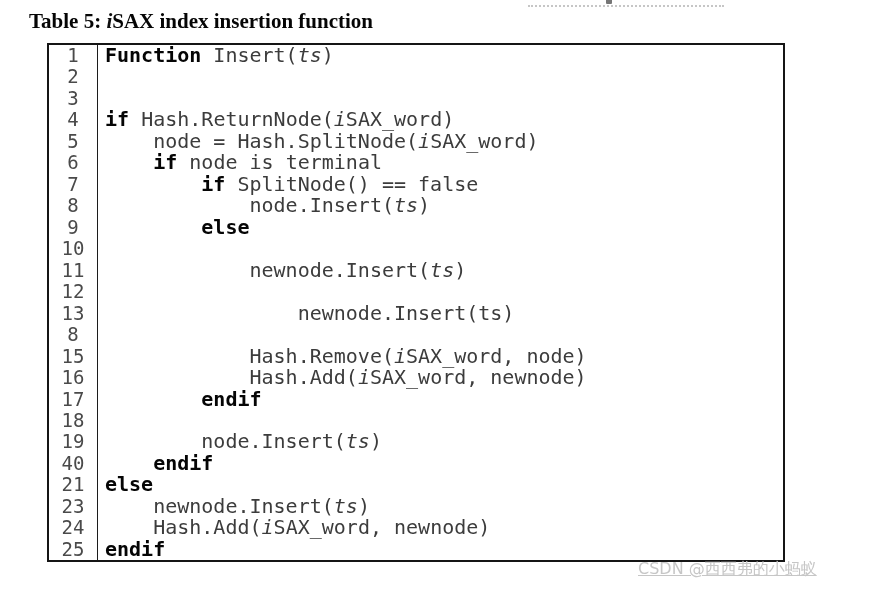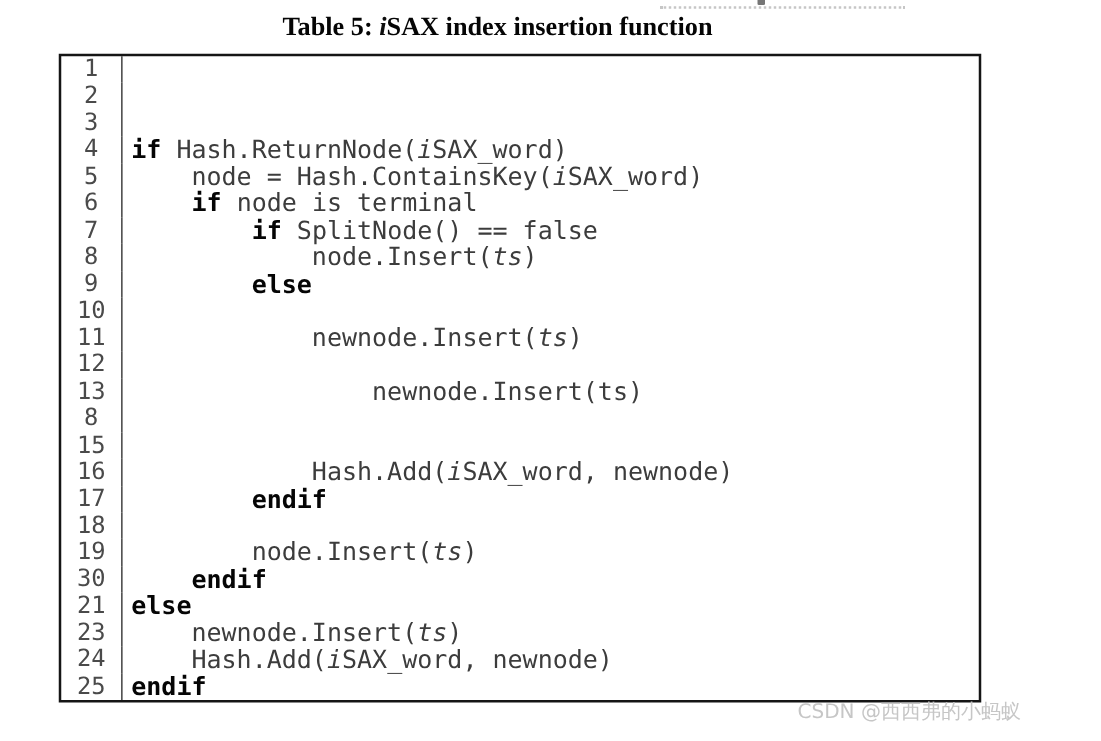--- a/index.html
+++ b/index.html
@@ -18,21 +18,20 @@
     opacity: .8;
   }
   .artifact::after {
     content: ""; position: absolute; left: 78px; top: -3px;
     width: 6px; height: 5px; background: #555; border-radius: 1px;
   }
 
   
   .caption {
     position: absolute; left: 29px; top: 8px; width: 738px;
-    text-align: center;
     font-family: "Liberation Serif", serif;
     font-size: 21px; line-height: 27px;
     color: #0e0e0e;
     white-space: pre;
   }
 
   
   .box {
     position: absolute; left: 47px; top: 43px;
     width: 738px;
@@ -62,47 +61,49 @@
   .s-bi { font-weight: bold; font-style: italic; }
 
   
   .watermark {
     position: absolute; left: 638px; top: 559px;
     font-family: "DejaVu Sans", sans-serif;
     font-size: 16px; line-height: 20px;
     color: #c6c6c6;
     z-index: 5;
     white-space: nowrap;
+    text-decoration: underline;
   }
 </style>
 </head>
 <body>
 
 <div class="artifact"></div>
 
 <div class="caption" id="caption"><span class="s-b">Table 5: </span><span class="s-bi">i</span><span class="s-b">SAX index insertion function</span></div>
 
 <div class="box" id="code-rows">
     <div class="row">
       <span class="ln">1</span>
+      <span class="code"><span class="s-b">Function</span><span class="s-r"> Insert(</span><span class="s-i">ts</span><span class="s-r">)</span></span>
     </div>
     <div class="row">
       <span class="ln">2</span>
     </div>
     <div class="row">
       <span class="ln">3</span>
       <span class="code"></span>
     </div>
     <div class="row">
       <span class="ln">4</span>
       <span class="code"><span class="s-b">if</span><span class="s-r"> Hash.ReturnNode(</span><span class="s-i">i</span><span class="s-r">SAX_word)</span></span>
     </div>
     <div class="row">
       <span class="ln">5</span>
-      <span class="code"><span class="s-r">    node = Hash.ContainsKey(</span><span class="s-i">i</span><span class="s-r">SAX_word)</span></span>
+      <span class="code"><span class="s-r">    node = Hash.SplitNode(</span><span class="s-i">i</span><span class="s-r">SAX_word)</span></span>
     </div>
     <div class="row">
       <span class="ln">6</span>
       <span class="code"><span class="s-r">    </span><span class="s-b">if</span><span class="s-r"> node is terminal</span></span>
     </div>
     <div class="row">
       <span class="ln">7</span>
       <span class="code"><span class="s-r">        </span><span class="s-b">if</span><span class="s-r"> SplitNode() == false</span></span>
     </div>
     <div class="row">
@@ -125,38 +126,39 @@
     </div>
     <div class="row">
       <span class="ln">13</span>
       <span class="code"><span class="s-r">                newnode.Insert(ts)</span></span>
     </div>
     <div class="row">
       <span class="ln">8</span>
     </div>
     <div class="row">
       <span class="ln">15</span>
+      <span class="code"><span class="s-r">            Hash.Remove(</span><span class="s-i">i</span><span class="s-r">SAX_word, node)</span></span>
     </div>
     <div class="row">
       <span class="ln">16</span>
       <span class="code"><span class="s-r">            Hash.Add(</span><span class="s-i">i</span><span class="s-r">SAX_word, newnode)</span></span>
     </div>
     <div class="row">
       <span class="ln">17</span>
       <span class="code"><span class="s-r">        </span><span class="s-b">endif</span></span>
     </div>
     <div class="row">
       <span class="ln">18</span>
     </div>
     <div class="row">
       <span class="ln">19</span>
       <span class="code"><span class="s-r">        node.Insert(</span><span class="s-i">ts</span><span class="s-r">)</span></span>
     </div>
     <div class="row">
-      <span class="ln">30</span>
+      <span class="ln">40</span>
       <span class="code"><span class="s-r">    </span><span class="s-b">endif</span></span>
     </div>
     <div class="row">
       <span class="ln">21</span>
       <span class="code"><span class="s-b">else</span></span>
     </div>
     <div class="row">
       <span class="ln">23</span>
       <span class="code"><span class="s-r">    newnode.Insert(</span><span class="s-i">ts</span><span class="s-r">)</span></span>
     </div>

